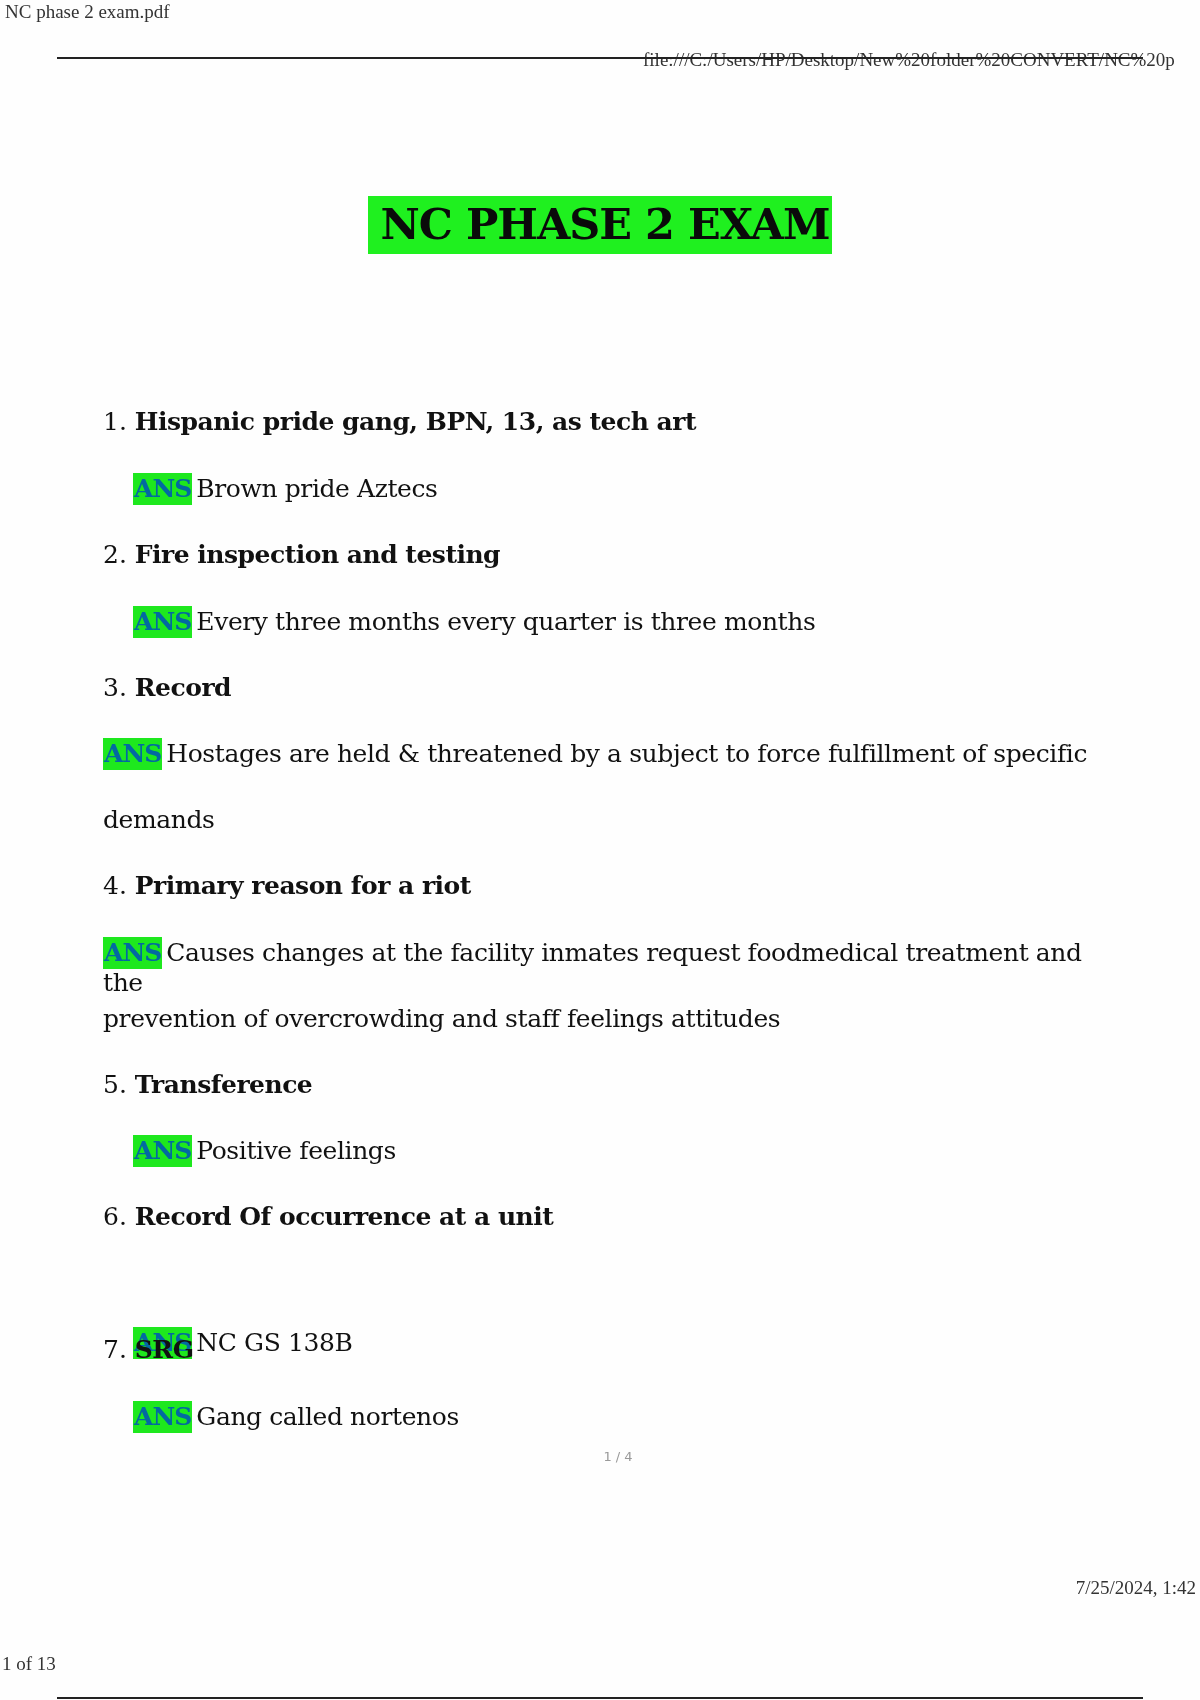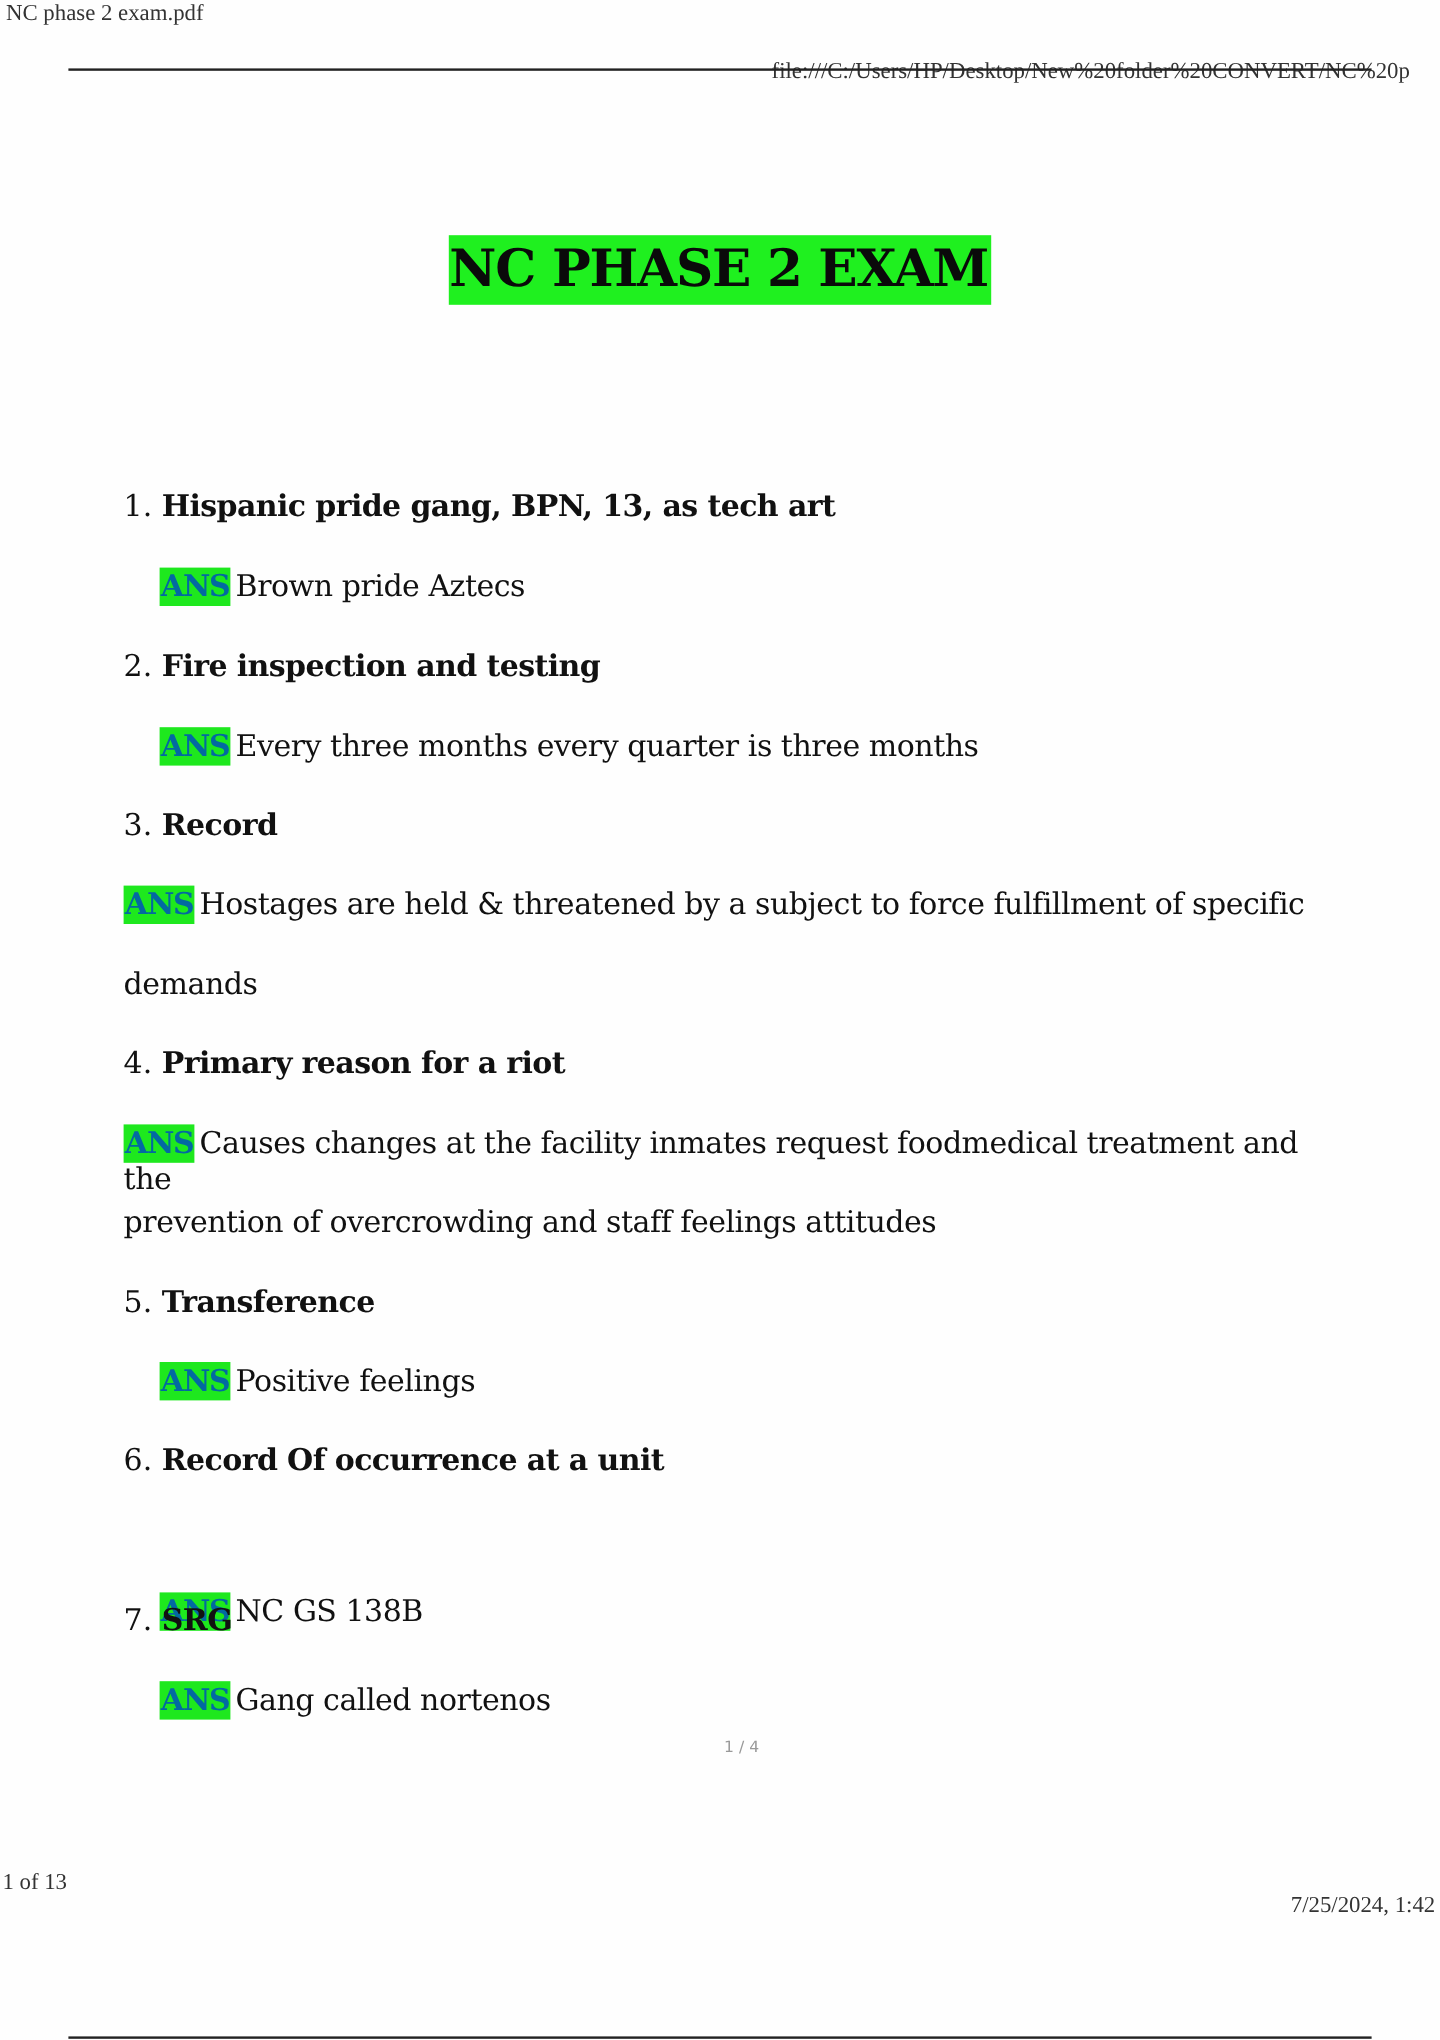--- a/index.html
+++ b/index.html
@@ -5,31 +5,31 @@
   html, body { margin: 0; padding: 0; }
   body {
     width: 1200px; height: 1700px; background: #fefefe; position: relative;
     font-family: "DejaVu Serif", serif; color: #111; overflow: hidden;
   }
   .print-header-left, .print-header-right, .print-footer-left, .print-footer-right {
     position: absolute; font-family: "Liberation Serif", serif; font-size: 19px; color: #333; white-space: nowrap;
   }
   .print-header-left { left: 5px; top: 1px; }
   .print-header-right { left: 643px; top: 1px; margin-top: 48px; }
-  .print-footer-left { left: 2px; top: 1558px; }
+  .print-footer-left { left: 2px; top: 1653px; }
   .print-footer-right { right: 4px; top: 1577px; }
   .rule { position: absolute; left: 57px; width: 1086px; height: 2px; background: #222; }
   .rule.top { top: 57px; }
   .rule.bottom { top: 1697px; }
 
   .title-wrap { position: absolute; top: 196px; left: 0; width: 1200px; text-align: center; }
   .title {
     display: inline-block; background: #1ff01f; color: #0a0a0a; font-weight: bold;
     font-family: "DejaVu Serif", serif; font-size: 43px; letter-spacing: -1px;
-    padding: 2px 2px 4px 0; line-height: 52px;
+    padding: 2px 2px 4px 12px; line-height: 52px;
   }
 
   .qa { position: absolute; left: 103px; width: 1000px; font-size: 25px; line-height: 30px; }
   .question { font-weight: bold; letter-spacing: -0.5px; }
   .answer { letter-spacing: -0.4px; }
   .answer.indent { padding-left: 30px; }
   .ans-tag {
     background: #1ee81e; font-weight: bold; color: #0369a1; padding: 1px 1px 2px 1px;
     letter-spacing: -1px; margin-right: 4px;
   }

